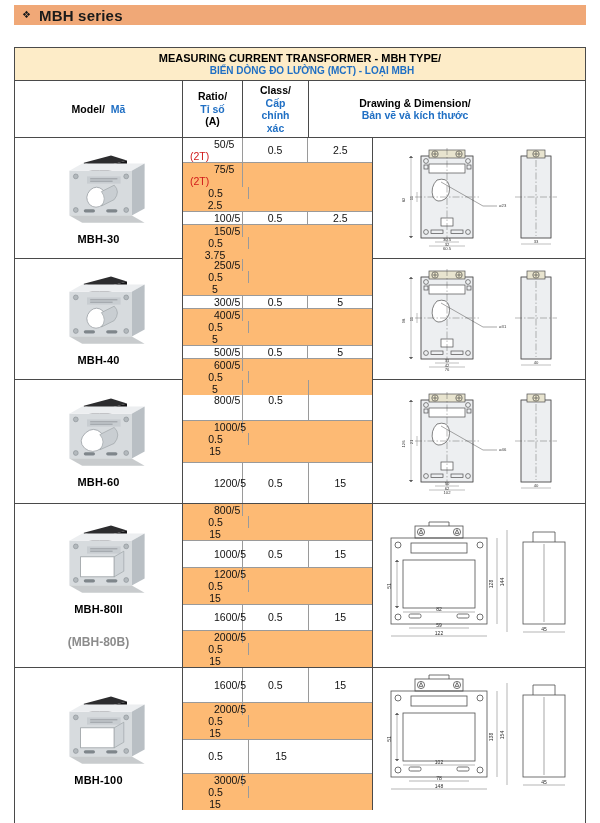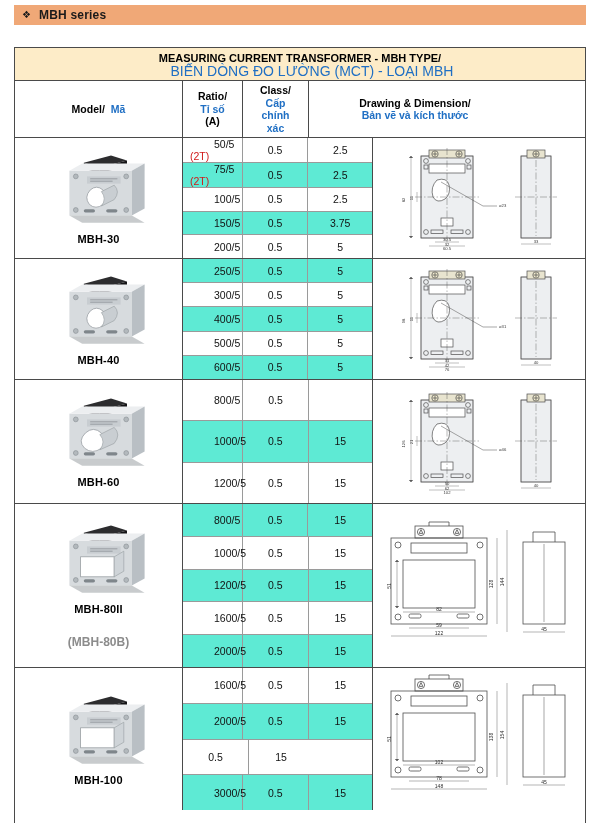--- a/index.html
+++ b/index.html
@@ -15,39 +15,39 @@
   
   .banner{
     position:absolute;left:14px;top:5px;width:572px;height:20px;
     background:#f0a877;
     display:flex;align-items:center;
   }
   .banner .bullet{
     font-size:10px;margin-left:8px;margin-right:8px;color:#1a1a1a;line-height:1;
   }
   .banner .btitle{
-    font-size:12px;font-weight:bold;color:#1a1a1a;letter-spacing:.2px;
+    font-size:15px;font-weight:bold;color:#1a1a1a;letter-spacing:.2px;
   }
 
   
   .tbl{
     position:absolute;left:14px;top:47px;width:572px;height:786px;
     border:1px solid #4a4a4a;
     box-sizing:border-box;
     background:#fff;
   }
 
   
   .titleband{
     height:33px;background:#fdecc8;border-bottom:1px solid #4a4a4a;
     display:flex;flex-direction:column;align-items:center;justify-content:center;
     box-sizing:border-box;
   }
   .titleband .t-en{font-size:11px;font-weight:bold;color:#000;line-height:13px;}
-  .titleband .t-vi{font-size:14px;font-weight:normal;color:#1f6fc4;line-height:12px;margin-left:24px;}
+  .titleband .t-vi{font-size:10px;font-weight:bold;color:#1f6fc4;line-height:12px;margin-left:24px;}
 
   
   .headrow{display:flex;height:57px;border-bottom:1.5px solid #4a4a4a;box-sizing:border-box;}
   .hcell{
     border-right:1px solid #4a4a4a;box-sizing:border-box;
     display:flex;flex-direction:column;align-items:center;justify-content:center;
     text-align:center;padding:2px 1px;
   }
   .hcell:last-child{border-right:none;}
   .c1{width:168px;}
@@ -66,21 +66,21 @@
     width:168px;border-right:1px solid #4a4a4a;box-sizing:border-box;
     display:flex;flex-direction:column;align-items:center;justify-content:center;
     padding:4px 2px 6px;
   }
   .modelname{font-size:11px;font-weight:bold;color:#000;margin-top:3px;letter-spacing:.2px;}
   .modelalt{font-size:12px;font-weight:bold;color:#8c8c8c;margin-top:20px;}
 
   .specs{width:190px;border-right:1px solid #4a4a4a;box-sizing:border-box;display:flex;flex-direction:column;}
   .srow{display:flex;flex:1;border-bottom:1px solid #9a9a9a;box-sizing:border-box;}
   .srow:last-child{border-bottom:none;}
-  .srow.shade{background:#5eead4;}
+  .srow.shade{background:#fdba74;flex-direction:column;}
   .sc{
     display:flex;flex-direction:column;align-items:center;justify-content:center;
     box-sizing:border-box;font-size:10.5px;color:#111;text-align:center;line-height:12px;
   }
   .sc-ratio{width:60px;border-right:1px solid #9a9a9a;align-items:flex-start;padding-left:7px;}
   .sc-class{width:66px;border-right:1px solid #9a9a9a;}
   .sc-burden{width:64px;}
   .ratio-main{display:block;padding-left:24px;}
   .ratio-note{display:block;color:#d11a1a;}
 

